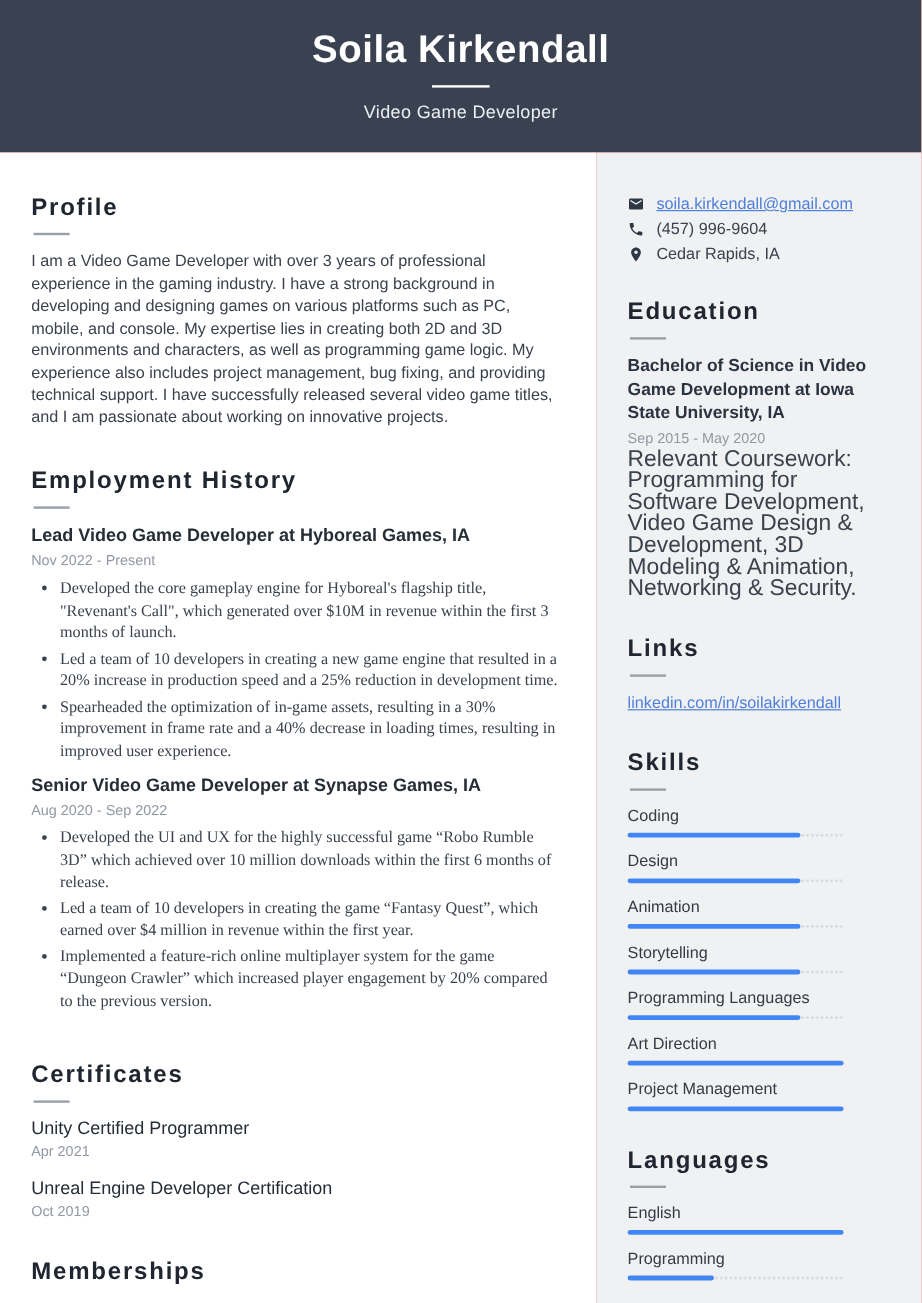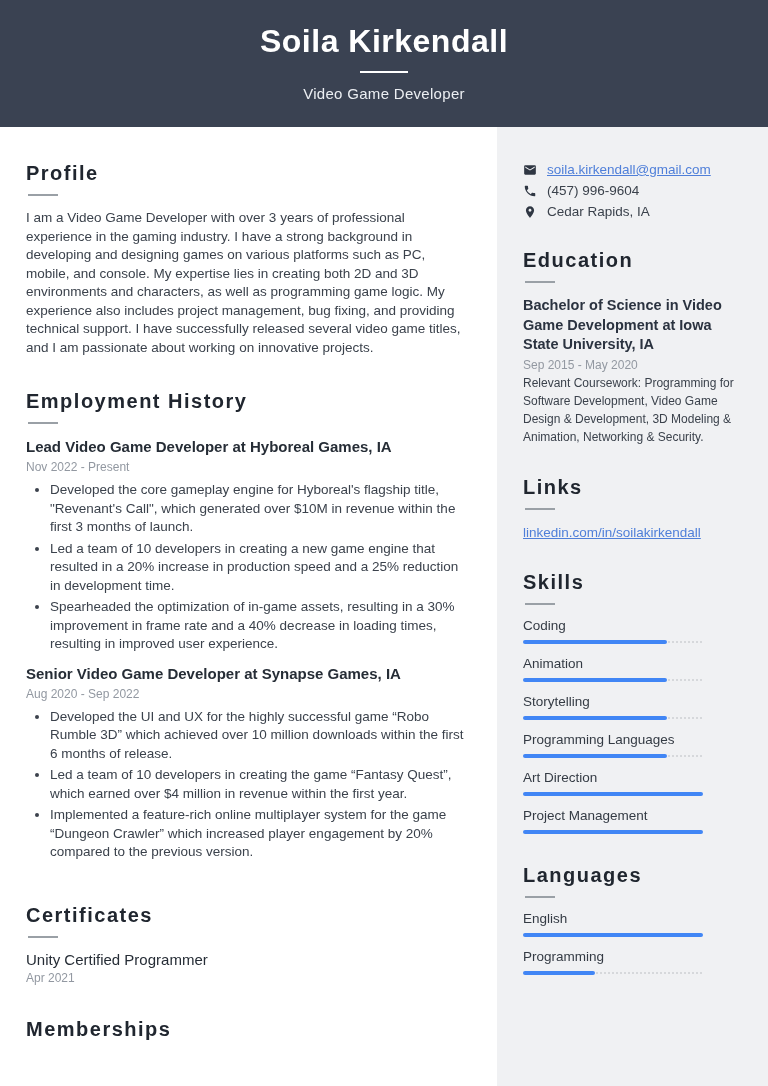--- a/index.html
+++ b/index.html
@@ -34,32 +34,32 @@
   .heading-underline { width:30px; height:2px; background:#9aa0a6; margin:9px 0 13px 2px; }
 
   
   .body-text { font-size:13.5px; line-height:18.5px; color:#3b424c; }
   .section { margin-bottom:33px; }
   .section.employment { margin-bottom:42px; }
   .job { margin-bottom:10px; }
   .job-heading { font-size:15px; font-weight:bold; color:#262d36; line-height:20px; }
   .date-line { font-size:12px; color:#9298a1; margin-top:3px; }
   .bullets { margin:7px 0 6px; padding-left:24px; }
-  .bullets li { font-size:13.5px; line-height:18.5px; margin-bottom:3px; }
+  .bullets li { font-size:13.5px; line-height:18.5px; margin-bottom:3px;font-family:Liberation Serif, serif; }
   .cert { margin-bottom:16px; }
   .cert-title { font-size:15px; font-weight:normal; color:#262d36; }
 
   
   .contact { margin-bottom:30px; }
   .contact-row { display:flex; align-items:center; gap:10px; margin-bottom:6px; font-size:13.5px; }
   .contact-row svg { width:14px; height:14px; fill:#2f3743; flex:0 0 14px; }
   a.link { color:#4f7fd9; text-decoration:underline; }
   .side-section { margin-bottom:30px; }
   .degree { font-size:14.5px; font-weight:bold; color:#2b3340; line-height:19.5px; }
-  .side-text { font-size:12px; line-height:18px; color:#3b424c; margin-top:2px; }
+  .side-text { font-size:19px; line-height:18px; color:#3b424c; margin-top:2px; }
   .skill-row { margin-bottom:12px; }
   .skill-label { font-size:13.5px; color:#343b44; margin-bottom:7px; }
   .bar {
     position:relative; width:180px; height:4px;
   }
   .bar-track {
     position:absolute; inset:0;
     background-image:radial-gradient(circle, #d6d8db 1px, rgba(0,0,0,0) 1.2px);
     background-size:4px 4px; background-position:0 center;
     border-radius:2px;
@@ -115,20 +115,24 @@
         </div>
       </div>
 
       <div class="section">
         <div class="section-heading">Certificates</div>
         <div class="heading-underline"></div>
         <div class="cert">
           <div class="cert-title">Unity Certified Programmer</div>
           <div class="date-line">Apr 2021</div>
         </div>
+        <div class="cert">
+          <div class="cert-title">Unreal Engine Developer Certification</div>
+          <div class="date-line">Oct 2019</div>
+        </div>
       </div>
 
       <div class="section">
         <div class="section-heading">Memberships</div>
 
       </div>
 
     </div>
 
     <div class="sidebar">
@@ -173,20 +177,27 @@
         <div class="heading-underline"></div>
 
         <div class="skill-row">
           <div class="skill-label">Coding</div>
           <div class="bar">
               <div class="bar-track"></div>
               <div class="bar-fill" style="width: 80%;"></div>
             </div>
         </div>
         <div class="skill-row">
+          <div class="skill-label">Design</div>
+          <div class="bar">
+              <div class="bar-track"></div>
+              <div class="bar-fill" style="width: 80%;"></div>
+            </div>
+        </div>
+        <div class="skill-row">
           <div class="skill-label">Animation</div>
           <div class="bar">
               <div class="bar-track"></div>
               <div class="bar-fill" style="width: 80%;"></div>
             </div>
         </div>
         <div class="skill-row">
           <div class="skill-label">Storytelling</div>
           <div class="bar">
               <div class="bar-track"></div>

